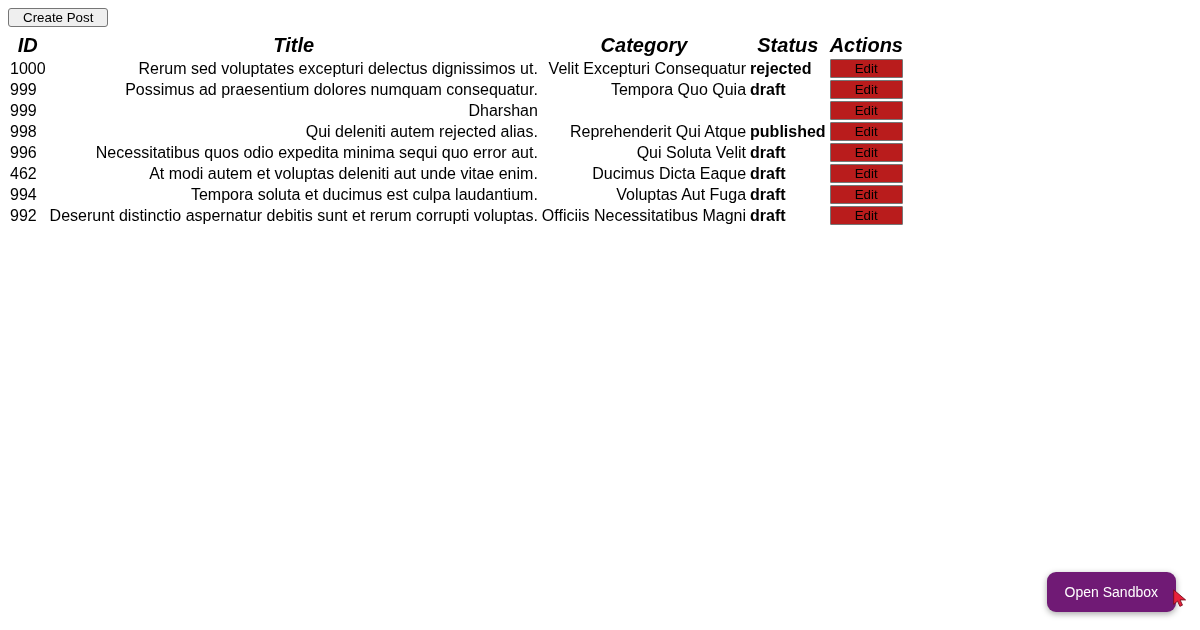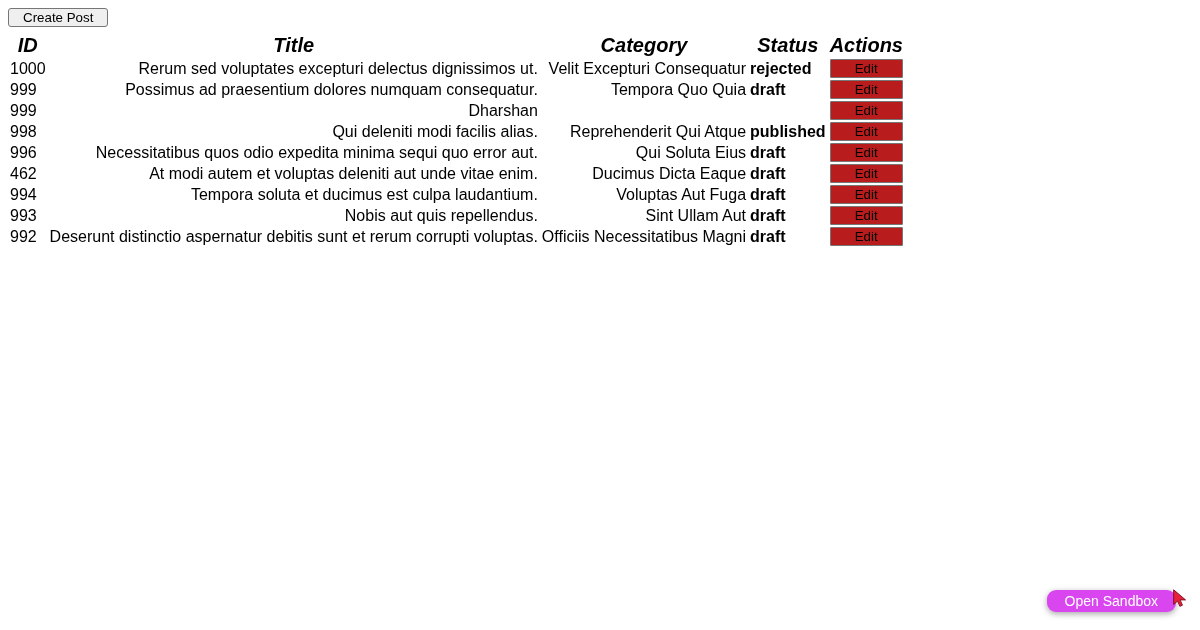--- a/index.html
+++ b/index.html
@@ -71,24 +71,24 @@
     border: 1px solid #767676;
     border-radius: 1px;
     color: #000;
     line-height: normal;
     cursor: pointer;
   }
   .sandbox-badge {
     position: absolute;
     right: 24px;
     bottom: 18px;
-    background: #d946ef;
+    background: #701a75;
     color: #ffffff;
     font-size: 14px;
-    padding: 3px 18px;
+    padding: 12px 18px;
     border-radius: 9px;
     box-shadow: 0 2px 6px rgba(0,0,0,0.35);
     cursor: pointer;
     user-select: none;
   }
   .cursor {
     position: absolute;
     right: 8px;
     bottom: 20px;
     width: 22px;
@@ -130,50 +130,43 @@
         </tr>
         <tr>
           <td class="col-id">999</td>
           <td class="col-title">Dharshan</td>
           <td class="col-category"></td>
           <td class="col-status"></td>
           <td class="col-actions"><button class="edit-btn">Edit</button></td>
         </tr>
         <tr>
           <td class="col-id">998</td>
-          <td class="col-title">Qui deleniti modi facilis alias.</td>
+          <td class="col-title">Qui deleniti autem rejected alias.</td>
           <td class="col-category">Reprehenderit Qui Atque</td>
           <td class="col-status">published</td>
           <td class="col-actions"><button class="edit-btn">Edit</button></td>
         </tr>
         <tr>
           <td class="col-id">996</td>
           <td class="col-title">Necessitatibus quos odio expedita minima sequi quo error aut.</td>
-          <td class="col-category">Qui Soluta Eius</td>
+          <td class="col-category">Qui Soluta Velit</td>
           <td class="col-status">draft</td>
           <td class="col-actions"><button class="edit-btn">Edit</button></td>
         </tr>
         <tr>
           <td class="col-id">462</td>
           <td class="col-title">At modi autem et voluptas deleniti aut unde vitae enim.</td>
           <td class="col-category">Ducimus Dicta Eaque</td>
           <td class="col-status">draft</td>
           <td class="col-actions"><button class="edit-btn">Edit</button></td>
         </tr>
         <tr>
           <td class="col-id">994</td>
           <td class="col-title">Tempora soluta et ducimus est culpa laudantium.</td>
           <td class="col-category">Voluptas Aut Fuga</td>
-          <td class="col-status">draft</td>
-          <td class="col-actions"><button class="edit-btn">Edit</button></td>
-        </tr>
-        <tr>
-          <td class="col-id">993</td>
-          <td class="col-title">Nobis aut quis repellendus.</td>
-          <td class="col-category">Sint Ullam Aut</td>
           <td class="col-status">draft</td>
           <td class="col-actions"><button class="edit-btn">Edit</button></td>
         </tr>
         <tr>
           <td class="col-id">992</td>
           <td class="col-title">Deserunt distinctio aspernatur debitis sunt et rerum corrupti voluptas.</td>
           <td class="col-category">Officiis Necessitatibus Magni</td>
           <td class="col-status">draft</td>
           <td class="col-actions"><button class="edit-btn">Edit</button></td>
         </tr>

